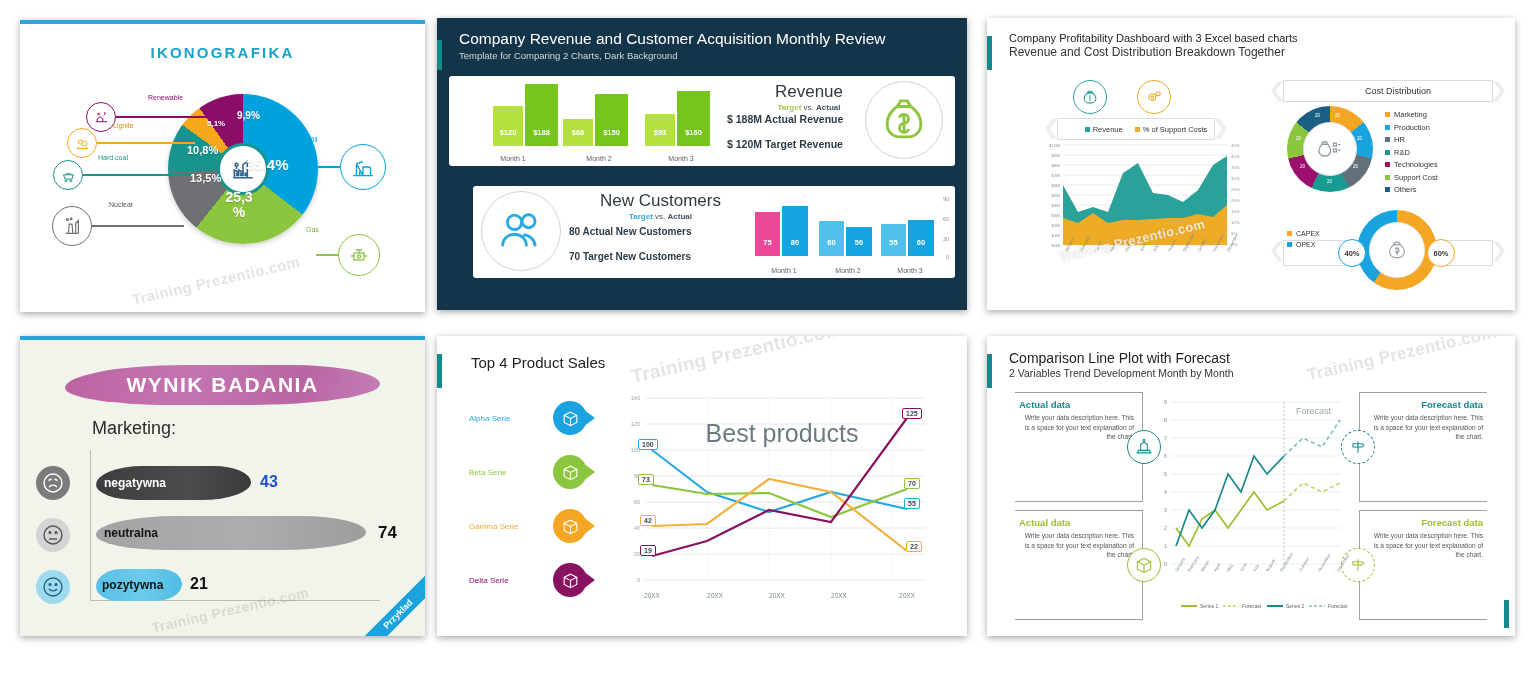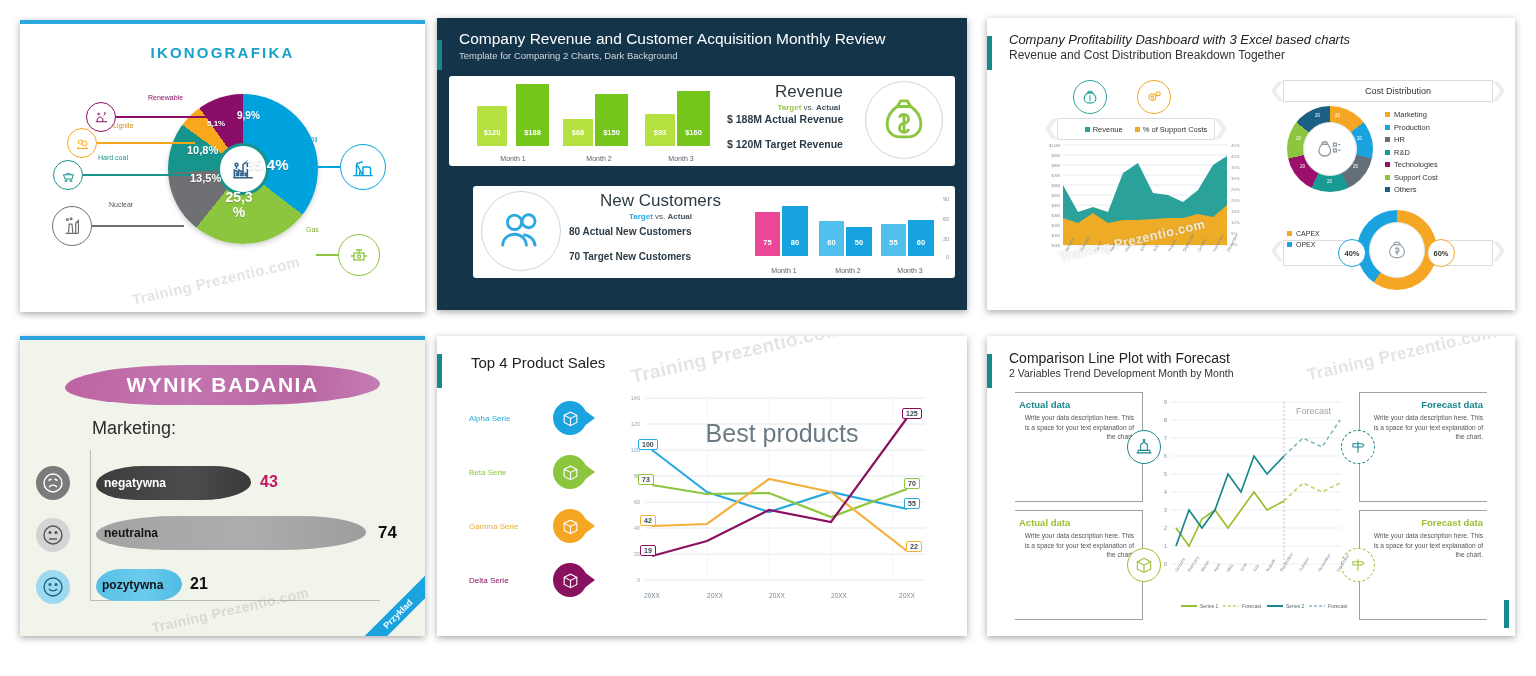--- a/index.html
+++ b/index.html
@@ -49,21 +49,21 @@
   #cusPanel { left:36px; top:168px; width:482px; height:92px; border-radius:3px; }
   .bargroup { position:absolute; bottom:20px; display:flex; align-items:flex-end; gap:2px; }
   .bar { position:relative; display:flex; align-items:flex-end; justify-content:center; color:#fff;
          font-size:7.5px; font-weight:700; padding-bottom:9px; }
   .mlabel { position:absolute; bottom:4px; font-size:7px; color:#57606a; text-align:center;}
   .rev-head { position:absolute; }
   .circ-icon { border-radius:50%; border:1.6px solid #cfd6da; display:flex; align-items:center; justify-content:center;}
 
   
   #s3 { left:987px; top:18px; width:528px; height:292px; }
-  #s3 .t1 { font-size:13px; color:#222; font-weight:400;font-style:italic; }
+  #s3 .t1 { font-size:11px; color:#222; font-weight:400; }
   #s3 .t2 { font-size:12px; color:#333; font-weight:400; margin-top:1px;}
   .ribbon { position:relative; height:22px; background:#fff; border:1px solid #d9dde0;
             display:flex; align-items:center; justify-content:center; font-size:9px; color:#333;padding-left:20px; }
   .ribbon:before,.ribbon:after{content:"";position:absolute;top:0;width:12px;height:20px;background:#eceff1;}
   .ribbon:before{left:-13px;clip-path:polygon(100% 0,40% 50%,100% 100%,60% 100%,0 50%,60% 0);}
   .ribbon:after{right:-13px;clip-path:polygon(0 0,60% 50%,0 100%,40% 100%,100% 50%,40% 0);}
   .donut-lbl { position:absolute; font-size:4.5px; color:#fff; }
   .legend-row { display:flex; align-items:center; gap:4px; font-size:7.5px; color:#333; margin-bottom:3.5px;}
   .legend-sq { width:5px;height:5px;flex:0 0 auto;}
 
@@ -209,21 +209,21 @@
 
 <div class="slide" id="s2">
   <div class="accent-left"></div>
   <div class="hdr">
     <h1>Company Revenue and Customer Acquisition Monthly Review</h1>
     <h2>Template for Comparing 2 Charts, Dark Background</h2>
   </div>
 
   <div class="panel-white" id="revPanel">
     <div style="position:absolute;left:18px;top:0;width:250px;height:90px;">
-      <div class="bargroup" style="left:10px;width:72px;justify-content:space-between;">
+      <div class="bargroup" style="left:26px;width:72px;">
         <div class="bar" style="width:30px;height:40px;background:#b4e040;">$120</div>
         <div class="bar" style="width:33px;height:62px;background:#76c51c;">$188</div>
       </div>
       <div class="mlabel" style="left:10px;width:72px;">Month 1</div>
 
       <div class="bargroup" style="left:96px;width:72px;">
         <div class="bar" style="width:30px;height:27px;background:#b4e040;">$68</div>
         <div class="bar" style="width:33px;height:52px;background:#76c51c;">$150</div>
       </div>
       <div class="mlabel" style="left:96px;width:72px;">Month 2</div>
@@ -491,21 +491,21 @@
 
   <div class="face" style="left:16px;top:126px;background:#7b7b7b;color:#fff;">
     <svg width="24" height="24" viewBox="0 0 24 24" fill="none" stroke="#fff" stroke-width="1.4">
           <circle cx="12" cy="12" r="9"></circle>
           <path d="M8 16c2-2.5 6-2.5 8 0"></path>
           <path d="M7.5 9.5l3-1.5M16.5 9.5l-3-1.5"></path>
         </svg>
   </div>
   <div class="brush-bar" style="left:76px;top:126px;width:155px;height:34px;background:linear-gradient(90deg,#3d3d3d,#4c4c4c 60%,#3a3a3a);"></div>
   <div style="position:absolute;left:84px;top:136px;font-size:12px;color:#fff;font-weight:700;">negatywna</div>
-  <div style="position:absolute;left:240px;top:133px;font-size:16px;font-weight:700;color:#be185d;">43</div>
+  <div style="position:absolute;left:240px;top:133px;font-size:16px;font-weight:700;color:#1d4ed8;">43</div>
 
   <div class="face" style="left:16px;top:178px;background:#d4d4d4;color:#444;">
     <svg width="24" height="24" viewBox="0 0 24 24" fill="none" stroke="#555" stroke-width="1.4">
           <circle cx="12" cy="12" r="9"></circle>
           <path d="M8 16h8"></path>
           <circle cx="9" cy="9.5" r=".9" fill="#555"></circle>
           <circle cx="15" cy="9.5" r=".9" fill="#555"></circle>
         </svg>
   </div>
   <div class="brush-bar" style="left:76px;top:176px;width:270px;height:34px;background:linear-gradient(90deg,#a3a3a3,#adadad 55%,#9d9d9d);"></div>

